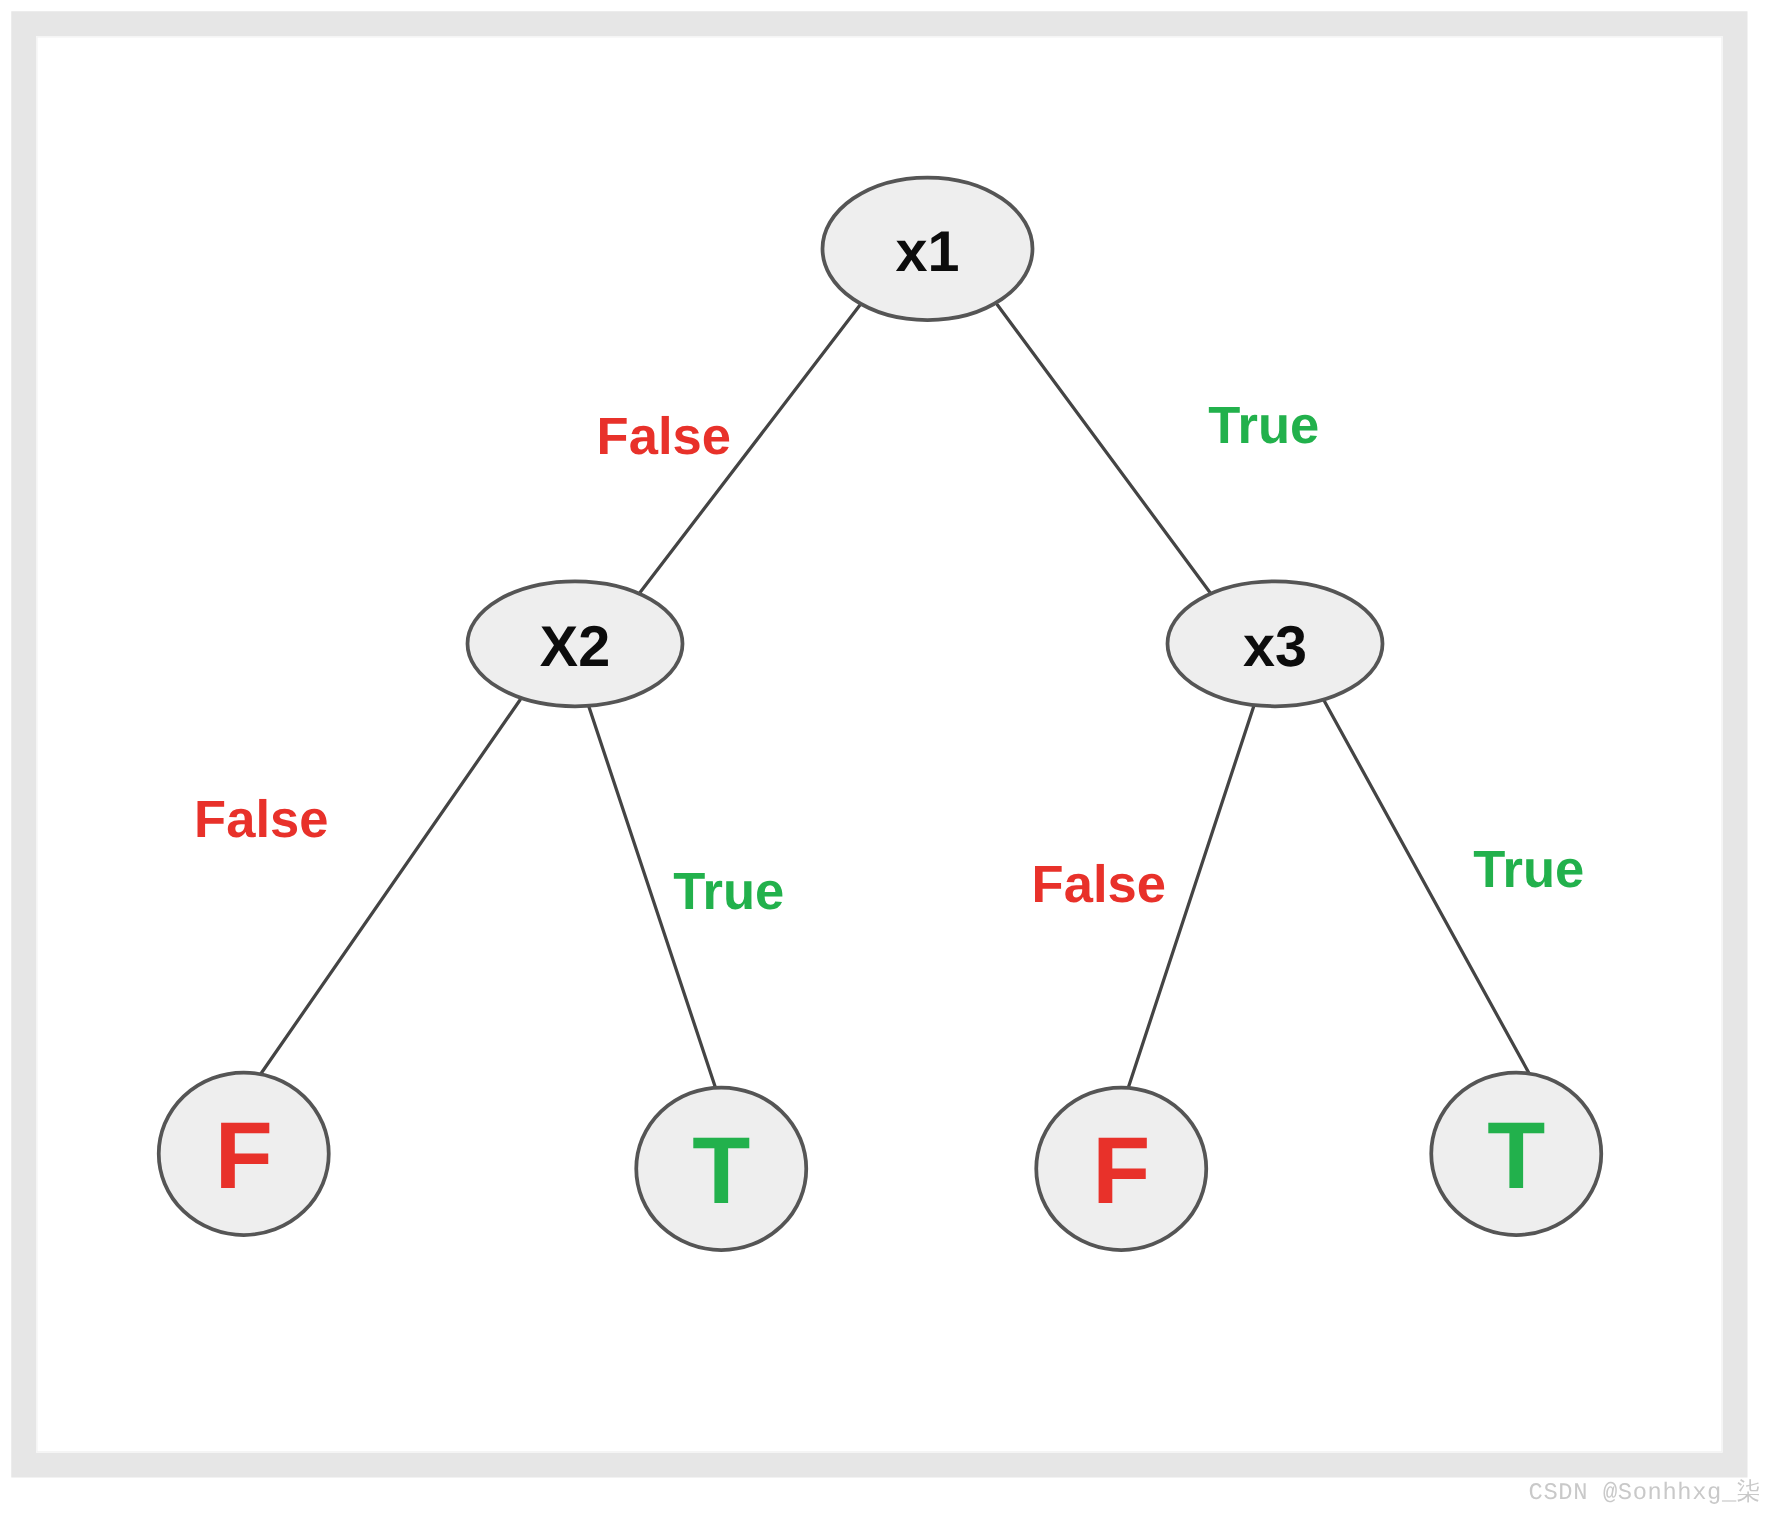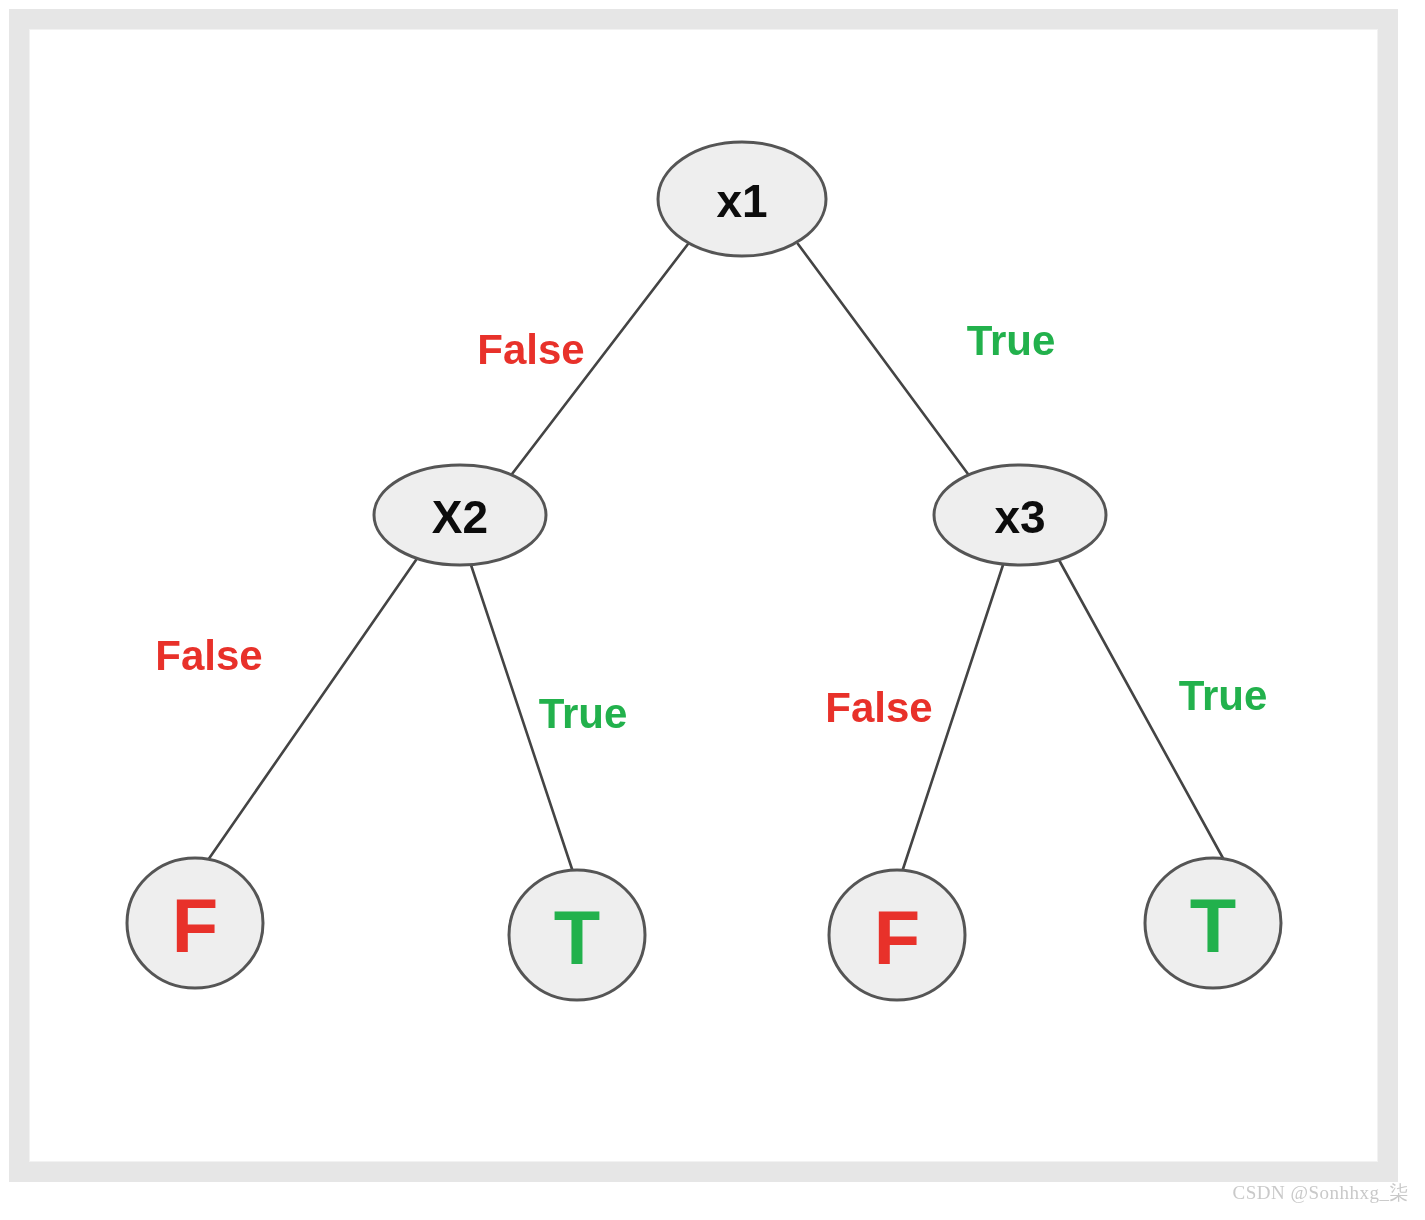--- a/index.html
+++ b/index.html
@@ -81,21 +81,21 @@
     font-weight: 700;
     text-anchor: middle;
     dominant-baseline: central;
   }
   .edge-false { fill: #e8312a; }
   .edge-true  { fill: #22b14c; }
   #watermark {
     position: absolute;
     right: 16px;
     bottom: 14px;
-    font-family: Liberation Serif, serif;
+    font-family: Liberation Mono, monospace;
     font-size: 19px;
     color: #c9c9c9;
     letter-spacing: 0.5px;
     white-space: nowrap;
     user-select: none;
     margin-top: 15px;
   }
 </style>
 </head>
 <body>

